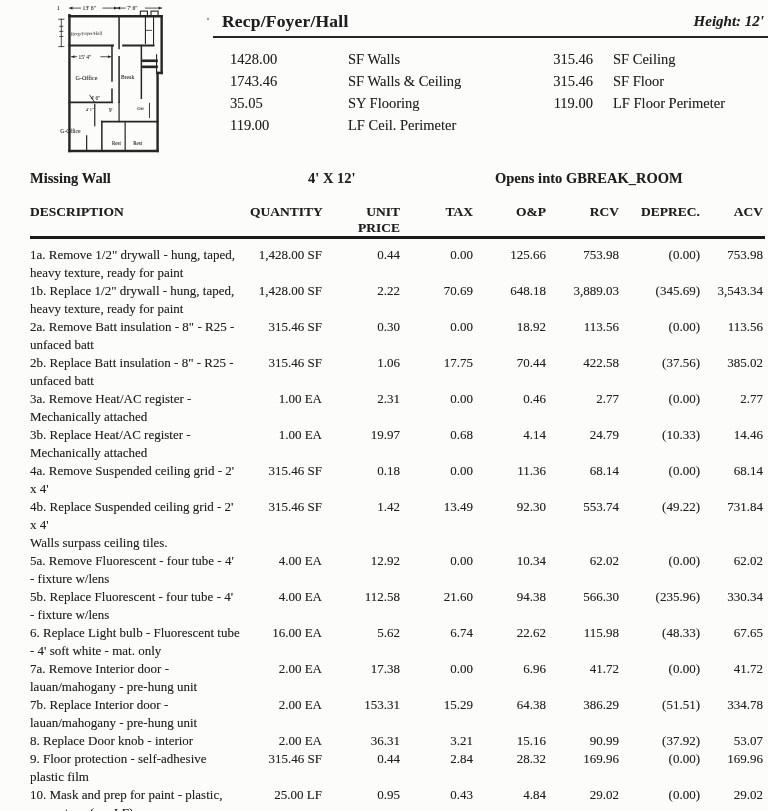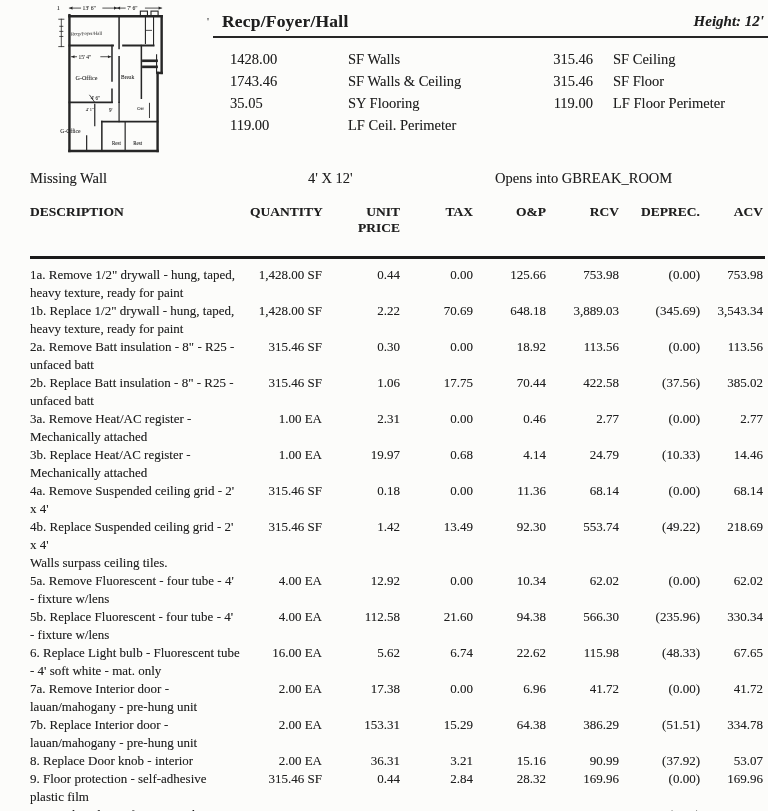--- a/index.html
+++ b/index.html
@@ -22,31 +22,31 @@
   .height-label{position:absolute;right:4px;top:13px;font-size:15px;font-weight:bold;font-style:italic;}
   .title-rule{position:absolute;left:213px;top:36px;width:555px;height:2px;background:#262626;}
   .meas-col{position:absolute;top:48px;}
   .meas-col.left{left:230px;}
   .meas-col.right{left:505px;}
   .meas-row{display:flex;line-height:22px;font-size:14.5px;}
   .meas-col.left  .m-val{width:98px;text-align:left;}
   .meas-col.right .m-val{width:88px;text-align:right;}
   .m-lab{padding-left:20px;}
   
-  .missing{position:relative;height:22px;margin-top:6px;font-weight:normal;font-size:14.5px;}
+  .missing{position:relative;height:22px;margin-top:6px;font-weight:bold;font-size:14.5px;}
   .mw-label{position:absolute;left:30px;}
   .mw-size{position:absolute;left:308px;}
   .mw-opens{position:absolute;left:495px;text-align:center;}
   
   .table{margin:12px 3px 0 30px;width:735px;}
   .thead,.trow{
     display:grid;
     grid-template-columns:220px 74px 78px 73px 73px 73px 81px 63px;
   }
-  .thead{font-weight:bold;font-size:13.5px;padding-bottom:20px;border-bottom:3.5px solid #1a1a1a;}
+  .thead{font-weight:bold;font-size:13.5px;padding-bottom:0;border-bottom:3.5px solid #1a1a1a;}
   .thead .h{text-align:right;padding-right:2px;}
   .thead .h.first{text-align:left;padding-right:0;}
   .tbody{padding-top:7px;}
   .trow{font-size:13px;line-height:18px;}
   .cell{text-align:right;padding-right:2px;white-space:nowrap;}
   .cell.c-desc{text-align:left;padding-right:10px;white-space:normal;}
   .note-row{font-size:13px;line-height:18px;}
 </style>
 </head>
 <body>
@@ -254,21 +254,21 @@
           <div class="cell c-acv">68.14</div>
         </div>
         <div class="trow">
           <div class="cell c-desc">4b.  Replace Suspended ceiling grid - 2' x 4'</div>
           <div class="cell c-qty">315.46 SF</div>
           <div class="cell c-unit_price">1.42</div>
           <div class="cell c-tax">13.49</div>
           <div class="cell c-op">92.30</div>
           <div class="cell c-rcv">553.74</div>
           <div class="cell c-deprec">(49.22)</div>
-          <div class="cell c-acv">218.69</div>
+          <div class="cell c-acv">731.84</div>
         </div>
         <div class="note-row">Walls surpass ceiling tiles.</div>
         <div class="trow">
           <div class="cell c-desc">5a.  Remove Fluorescent - four tube - 4' - fixture w/lens</div>
           <div class="cell c-qty">4.00 EA</div>
           <div class="cell c-unit_price">12.92</div>
           <div class="cell c-tax">0.00</div>
           <div class="cell c-op">10.34</div>
           <div class="cell c-rcv">62.02</div>
           <div class="cell c-deprec">(0.00)</div>

